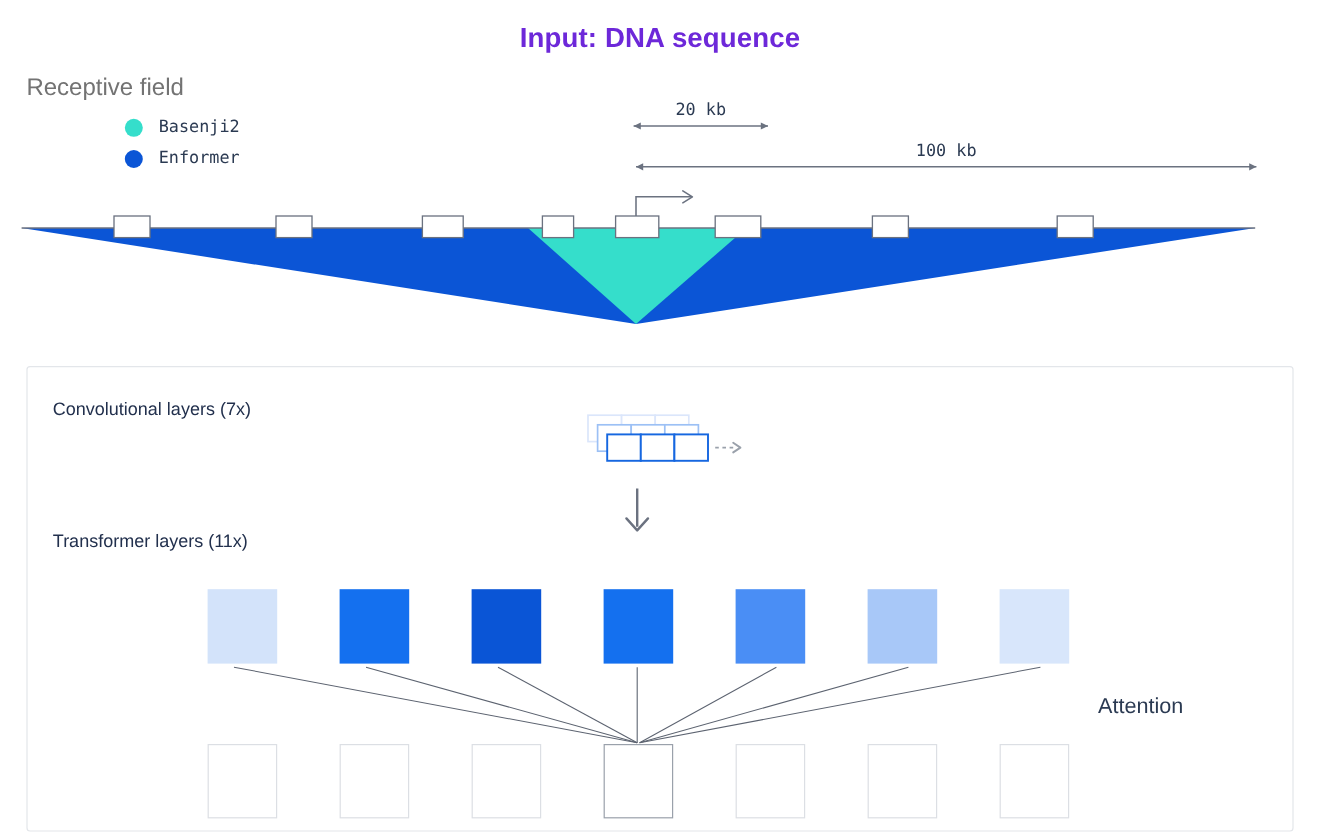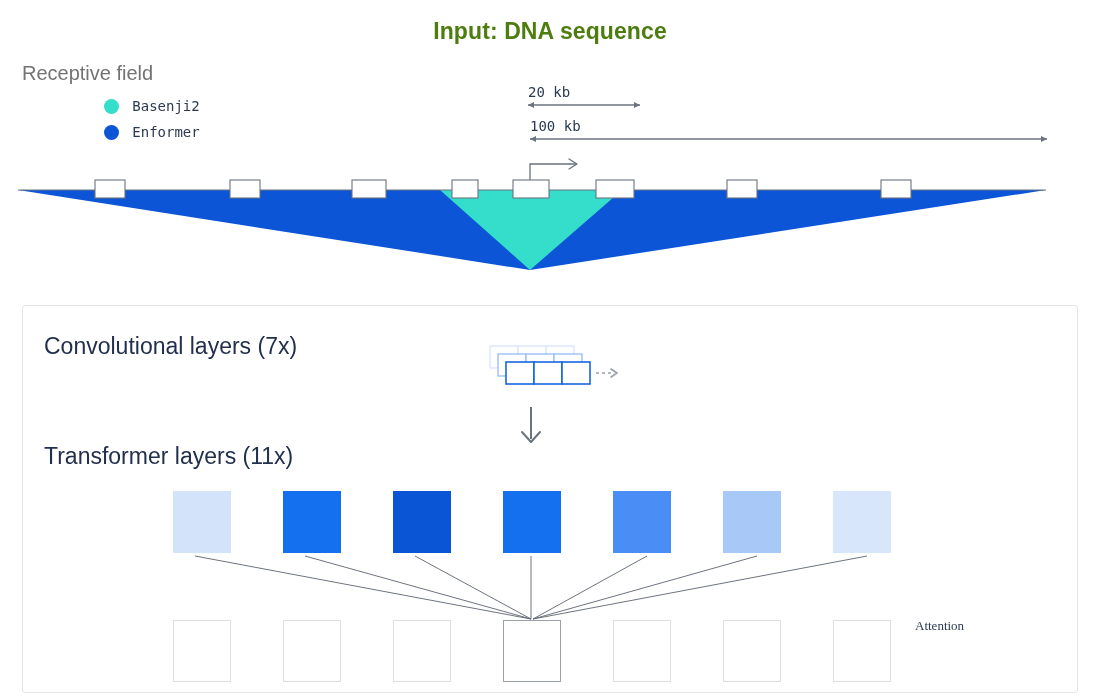--- a/index.html
+++ b/index.html
@@ -23,21 +23,21 @@
   }
   
   #title {
     position: absolute;
     left: 0;
     top: 18px;
     width: 1100px;
     text-align: center;
     font-size: 23px;
     font-weight: 600;
-    color: #4d7c0f;
+    color: #6d28d9;
     letter-spacing: .1px;
   }
   
   #legend {
     position: absolute;
     left: 22px;
     top: 62px;
     width: 260px;
   }
   #legend-title {
@@ -62,37 +62,37 @@
     font-family: "DejaVu Sans Mono", monospace;
     font-size: 14px;
     color: #2b3a52;
   }
   
   .scale-caption {
     position: absolute;
     font-family: "DejaVu Sans Mono", monospace;
     font-size: 14px;
     color: #2b3a52;
-    text-align: left;
+    text-align: center;
   }
   
   #panel {
     position: absolute;
     left: 22px;
     top: 305px;
     width: 1056px;
     height: 388px;
     border: 1px solid #e3e6ea;
     border-radius: 3px;
     background: #fff;
     box-sizing: border-box;
   }
   .section-label {
     position: absolute;
-    font-size: 23px;
+    font-size: 15px;
     color: #22304d;
     white-space: nowrap;
   }
   #conv-label { left: 44px; top: 333px; }
   #tf-label   { left: 44px; top: 443px; }
   
   .attn-square {
     position: absolute;
     width: 58px;
     height: 62px;
@@ -103,24 +103,23 @@
     height: 62px;
     background: #fff;
     border: 1px solid #dcdfe4;
     box-sizing: border-box;
   }
   .out-square.highlight { border: 1px solid #9aa1ab; }
   #attn-label {
     position: absolute;
     left: 915px;
     top: 578px;
-    font-family: Liberation Serif, serif;
-    font-size: 13px;
+    font-family: Liberation Sans, sans-serif;
+    font-size: 18px;
     color: #2b3a52;
-    margin-top: 40px;
   }
   #watermark {
     position: absolute;
     left: 784px;
     top: 648px;
     font-size: 30px;
     color: #2b2b2b;
     font-family: "DejaVu Sans", sans-serif;
     white-space: nowrap;
   }

